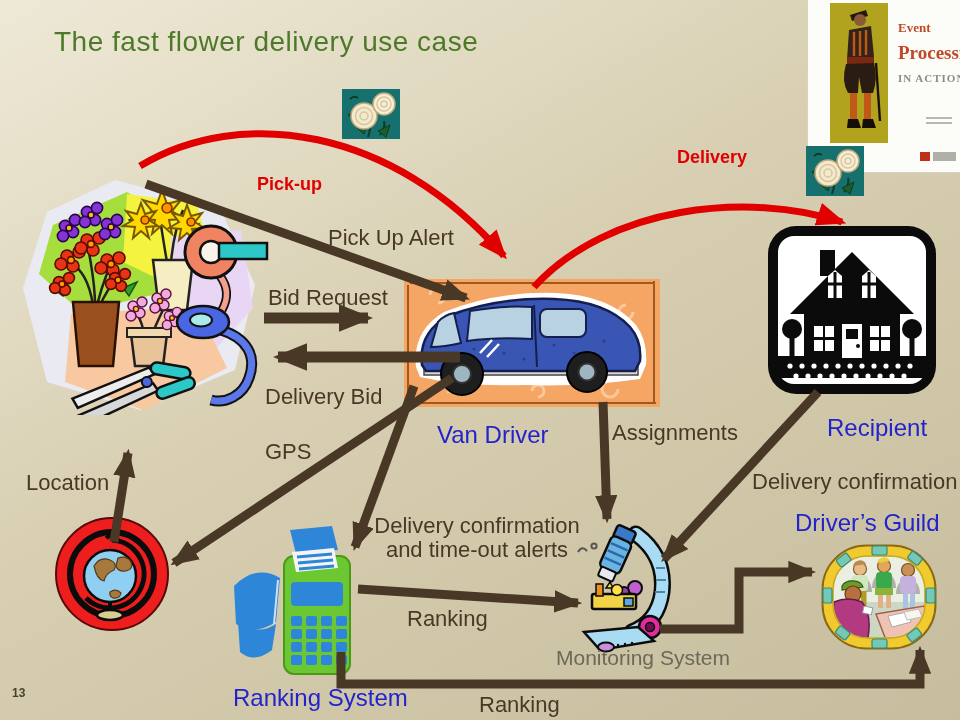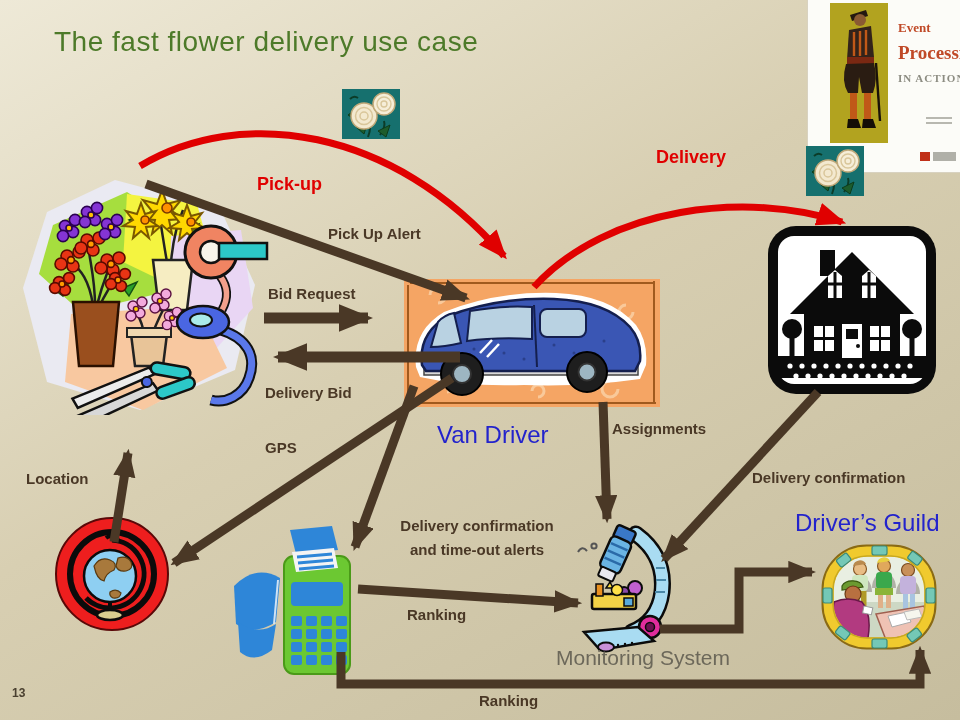--- a/index.html
+++ b/index.html
@@ -2,21 +2,21 @@
 <html><head>
 <meta charset="utf-8">
 <style>
   *{margin:0;padding:0;box-sizing:border-box}
   html,body{background:#fff}
   body{width:960px;height:720px;font-family:"Liberation Sans",sans-serif}
   .slide{position:relative;width:960px;height:720px;overflow:hidden;
          background:linear-gradient(150deg,#eee9d7 0%,#d8cfb2 45%,#c6bd9e 100%)}
   .clip{position:absolute;z-index:1}
   .layer{position:absolute;left:0;top:0;z-index:3;pointer-events:none}
-  .lbl{position:absolute;z-index:4;font-weight:bold;font-size:15px;color:#4a3826;white-space:nowrap}
+  .lbl{position:absolute;z-index:4;font-weight:normal;font-size:22px;color:#4a3826;white-space:nowrap}
   .lbl-blue{position:absolute;z-index:4;font-size:24px;color:#2323cc;white-space:nowrap}
   .lbl-red{position:absolute;z-index:4;font-weight:bold;font-size:18px;color:#e00000;white-space:nowrap}
   .lbl-gray{position:absolute;z-index:4;font-size:21px;color:#6c685a;white-space:nowrap}
   .title{position:absolute;left:54px;top:26px;z-index:4;font-size:28px;color:#4d7a29;letter-spacing:.5px}
   .pagenum{position:absolute;left:12px;top:686px;z-index:4;font-size:12px;font-weight:bold;color:#4a4030}
   .two-line{text-align:center;line-height:24px}
   .two-line span{display:block}
   
   .book{position:absolute;left:808px;top:0;width:158px;height:172px;z-index:1;
         background:#fcfcf8;box-shadow:0 0 0 1px #d8d2c0}
@@ -509,32 +509,34 @@
       <path d="M660,629 L739,629 L739,572 L812,572" marker-end="url(#ahd)"></path>
       <path d="M341,652 L341,684 L920,684 L920,650" marker-end="url(#ahd)"></path>
     </g>
     <g stroke="#e00000" stroke-width="7" fill="none">
       <path d="M140,166 C240,106 392,126 504,256" marker-end="url(#ahr)"></path>
       <path d="M534,287 C608,206 748,191 842,222" marker-end="url(#ahr)"></path>
     </g>
   </svg>
 
   <div class="lbl-red" style="left:257px;top:174px">Pick-up</div>
-  <div class="lbl-red" style="left:656px;top:147px">Delivery</div>
+  <div class="lbl-red" style="left:677px;top:147px">Delivery</div>
   <div class="lbl" style="left:328px;top:225px">Pick Up Alert</div>
   <div class="lbl" style="left:268px;top:285px">Bid Request</div>
   <div class="lbl" style="left:265px;top:384px">Delivery Bid</div>
   <div class="lbl" style="left:265px;top:439px">GPS</div>
   <div class="lbl" style="left:26px;top:470px">Location</div>
   <div class="lbl" style="left:612px;top:420px">Assignments</div>
   <div class="lbl" style="left:752px;top:469px">Delivery confirmation</div>
   <div class="lbl two-line" style="left:368px;top:514px;width:218px">
     <span>Delivery confirmation</span>
     <span>and time-out alerts</span>
   </div>
   <div class="lbl" style="left:407px;top:606px">Ranking</div>
   <div class="lbl" style="left:479px;top:692px">Ranking</div>
 
   <div class="lbl-blue" style="left:437px;top:421px">Van Driver</div>
+  <div class="lbl-blue" style="left:827px;top:414px">Recipient</div>
+  <div class="lbl-blue" style="left:233px;top:684px">Ranking System</div>
   <div class="lbl-gray" style="left:556px;top:646px">Monitoring System</div>
   <div class="lbl-blue" style="left:795px;top:509px">Driver’s Guild</div>
 
 </div>
 
 </body></html>

